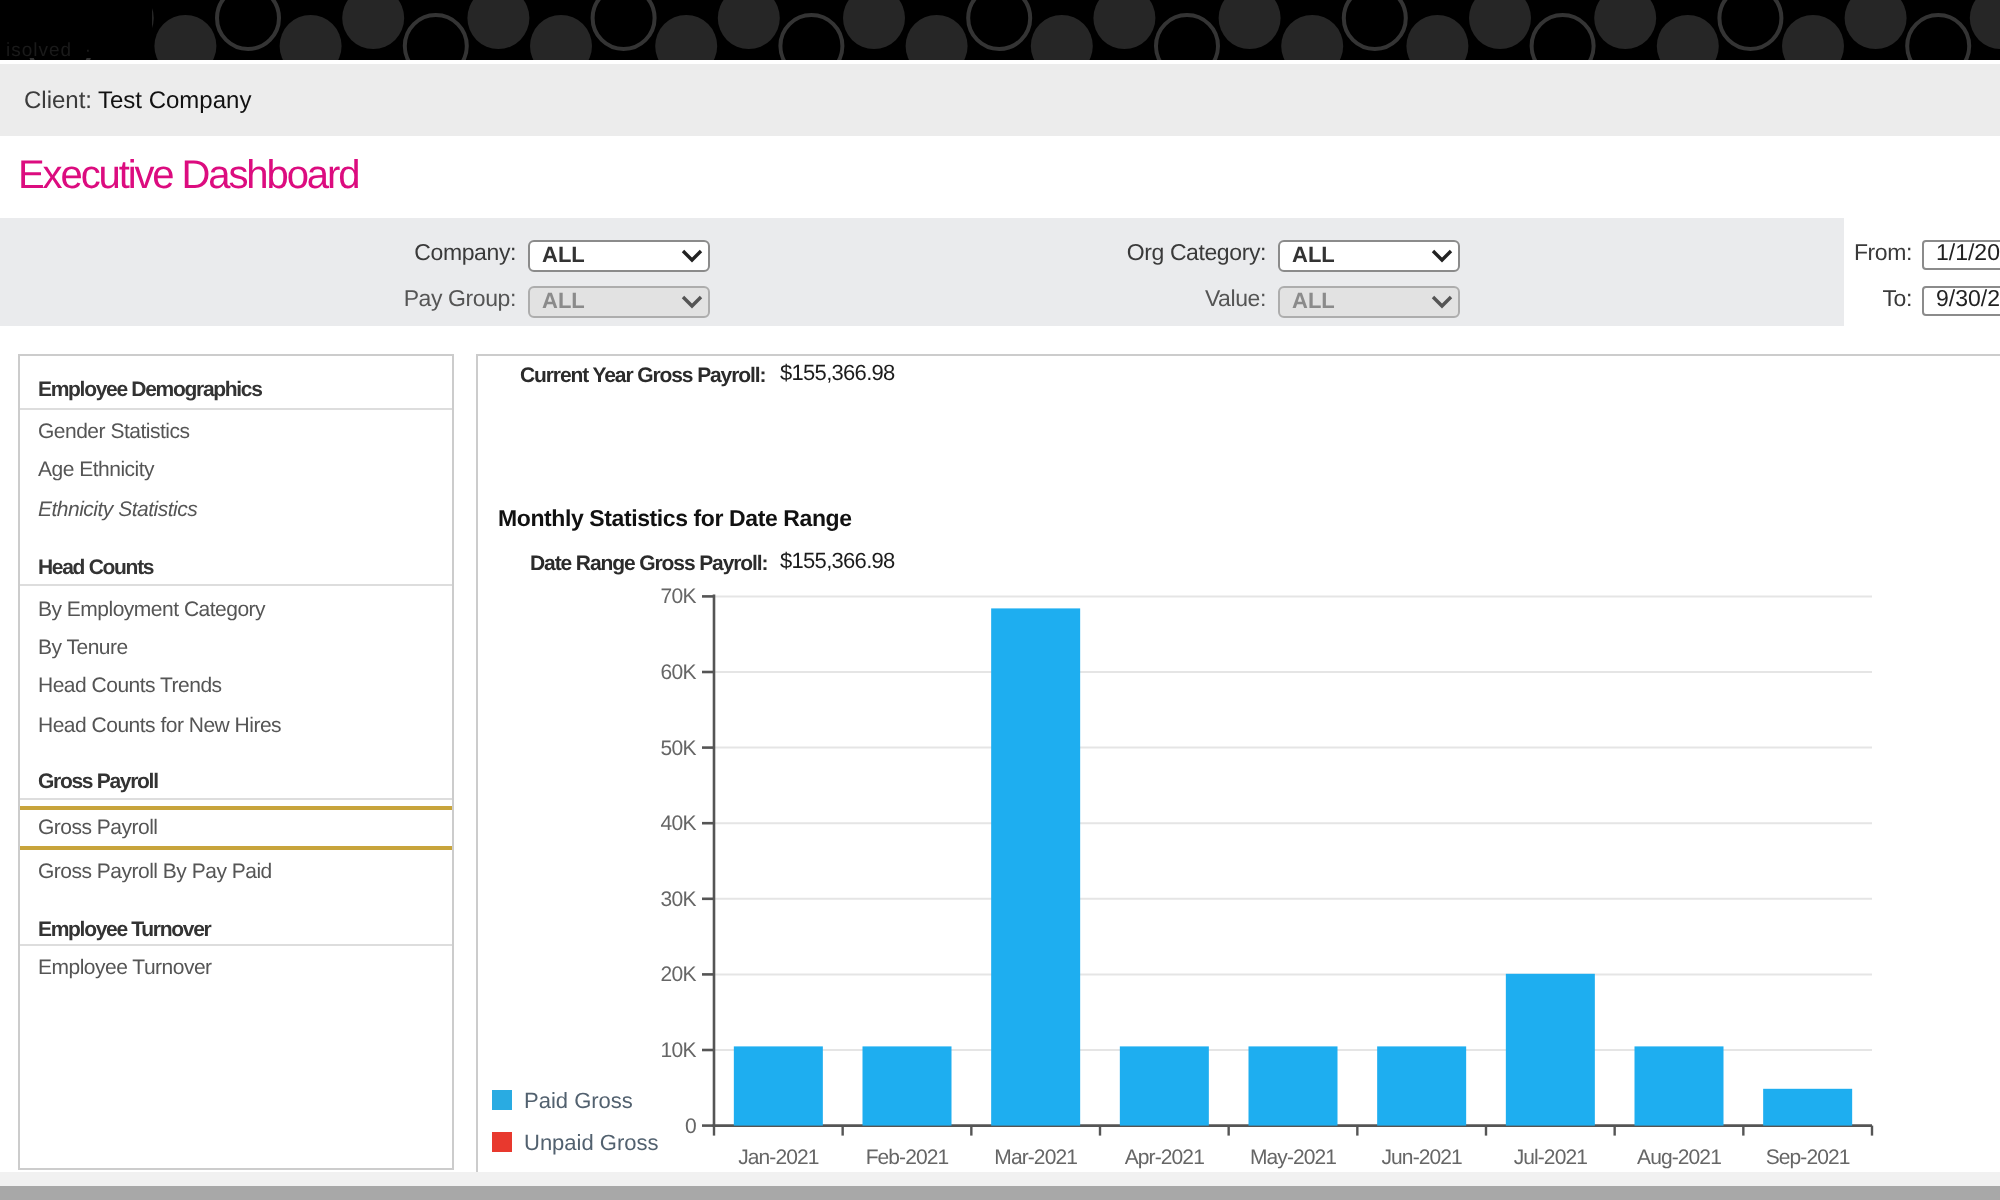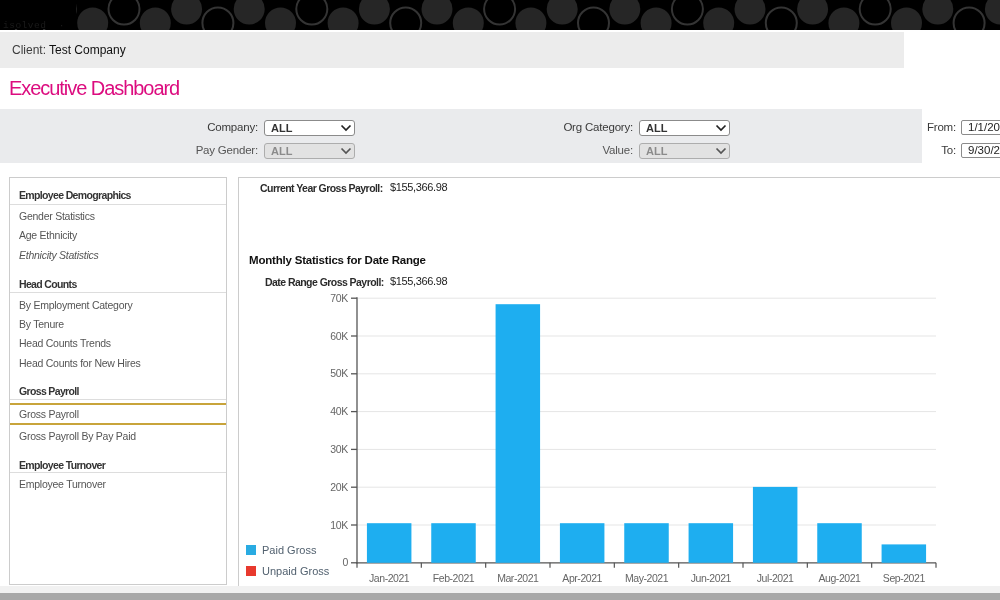--- a/index.html
+++ b/index.html
@@ -1,19 +1,19 @@
 <!DOCTYPE html>
 <html><head>
 <meta charset="utf-8">
 <style>
   html,body{margin:0;padding:0;width:1000px;height:600px;overflow:hidden;background:#fff;
     font-family:"Liberation Sans",sans-serif;}
   .abs{position:absolute;}
   #topbar{left:0;top:0;width:1000px;height:30px;background:#000;}
-  #clientbar{left:0;top:32px;width:904px;height:36px;background:#ececec;}
+  #clientbar{left:0;top:32px;width:1000px;height:36px;background:#ececec;}
   #clientbar .lbl{left:12px;top:11px;font-size:12px;color:#3c3c3c;}
   #clientbar .val{left:49px;top:11px;font-size:12px;color:#111;}
   #title{left:9px;top:77px;font-size:20px;letter-spacing:-1.05px;color:#dc0c7f;}
   #filterbar{left:0;top:108.5px;width:922px;height:54px;background:#eaebed;}
   .flabel{font-size:11.5px;letter-spacing:-0.2px;color:#3a3a3a;text-align:right;}
   .sel{position:absolute;width:89px;height:14px;background:#fff;border:1px solid #8b8b8b;border-radius:3px;font-size:11px;font-weight:bold;color:#333;line-height:14px;}
   .sel .t{position:absolute;left:6px;top:0;}
   .sel svg{position:absolute;right:2px;top:3px;}
   .sel.dis{background:#e2e2e2;border-color:#adadad;color:#8b8b8b;}
   .inp{position:absolute;width:60px;height:13px;background:#fff;border:1px solid #8b8b8b;border-radius:2px;font-size:11.5px;color:#222;line-height:13px;padding-left:6px;}
@@ -63,36 +63,36 @@
       <circle cx="781.3" cy="23" r="15.5" fill="#000" stroke="#343434" stroke-width="2"></circle>
       <circle cx="812.6" cy="9" r="15.5" fill="#262626"></circle>
       <circle cx="843.9" cy="23" r="15.5" fill="#262626"></circle>
       <circle cx="875.2" cy="9" r="15.5" fill="#000" stroke="#343434" stroke-width="2"></circle>
       <circle cx="906.5" cy="23" r="15.5" fill="#262626"></circle>
       <circle cx="937.8" cy="9" r="15.5" fill="#262626"></circle>
       <circle cx="969.1" cy="23" r="15.5" fill="#000" stroke="#343434" stroke-width="2"></circle>
       <circle cx="1000.4" cy="9" r="15.5" fill="#262626"></circle>
     </svg>
   <div class="abs" style="left:0;top:0;width:76px;height:29px;background:#000;border-radius:0 0 14px 0;"></div>
-  <div class="abs" style="left:3px;top:20px;font-size:9.5px;letter-spacing:0.5px;color:#1a1a1a;font-family:Liberation Mono, monospace;">isolved&nbsp;&nbsp;·</div>
+  <div class="abs" style="left:3px;top:20px;font-size:9.5px;letter-spacing:0.5px;color:#1a1a1a;">isolved&nbsp;&nbsp;·</div>
 </div>
 <div class="abs" id="clientbar">
   <div class="abs lbl">Client:</div>
   <div class="abs val">Test Company</div>
 </div>
 <div class="abs" id="title">Executive Dashboard</div>
 <div class="abs" id="filterbar">
   <div class="abs flabel" style="left:158px;top:12px;width:100px;">Company:</div>
   <div class="sel" style="left:264px;top:11.5px;">
       <span class="t">ALL</span>
     <svg width="12" height="8" viewBox="0 0 12 8">
         <path d="M1.5 1.5 L6 6 L10.5 1.5" fill="none" stroke="#222" stroke-width="1.7"></path>
       </svg>
     </div>
-  <div class="abs flabel" style="left:158px;top:35px;width:100px;color:#555;">Pay Gender:</div>
+  <div class="abs flabel" style="left:158px;top:35px;width:100px;color:#555;">Pay Group:</div>
   <div class="sel dis" style="left:264px;top:34.5px;">
       <span class="t">ALL</span>
     <svg width="12" height="8" viewBox="0 0 12 8">
         <path d="M1.5 1.5 L6 6 L10.5 1.5" fill="none" stroke="#555" stroke-width="1.7"></path>
       </svg>
     </div>
   <div class="abs flabel" style="left:533px;top:12px;width:100px;">Org Category:</div>
   <div class="sel" style="left:639px;top:11.5px;">
       <span class="t">ALL</span>
     <svg width="12" height="8" viewBox="0 0 12 8">

